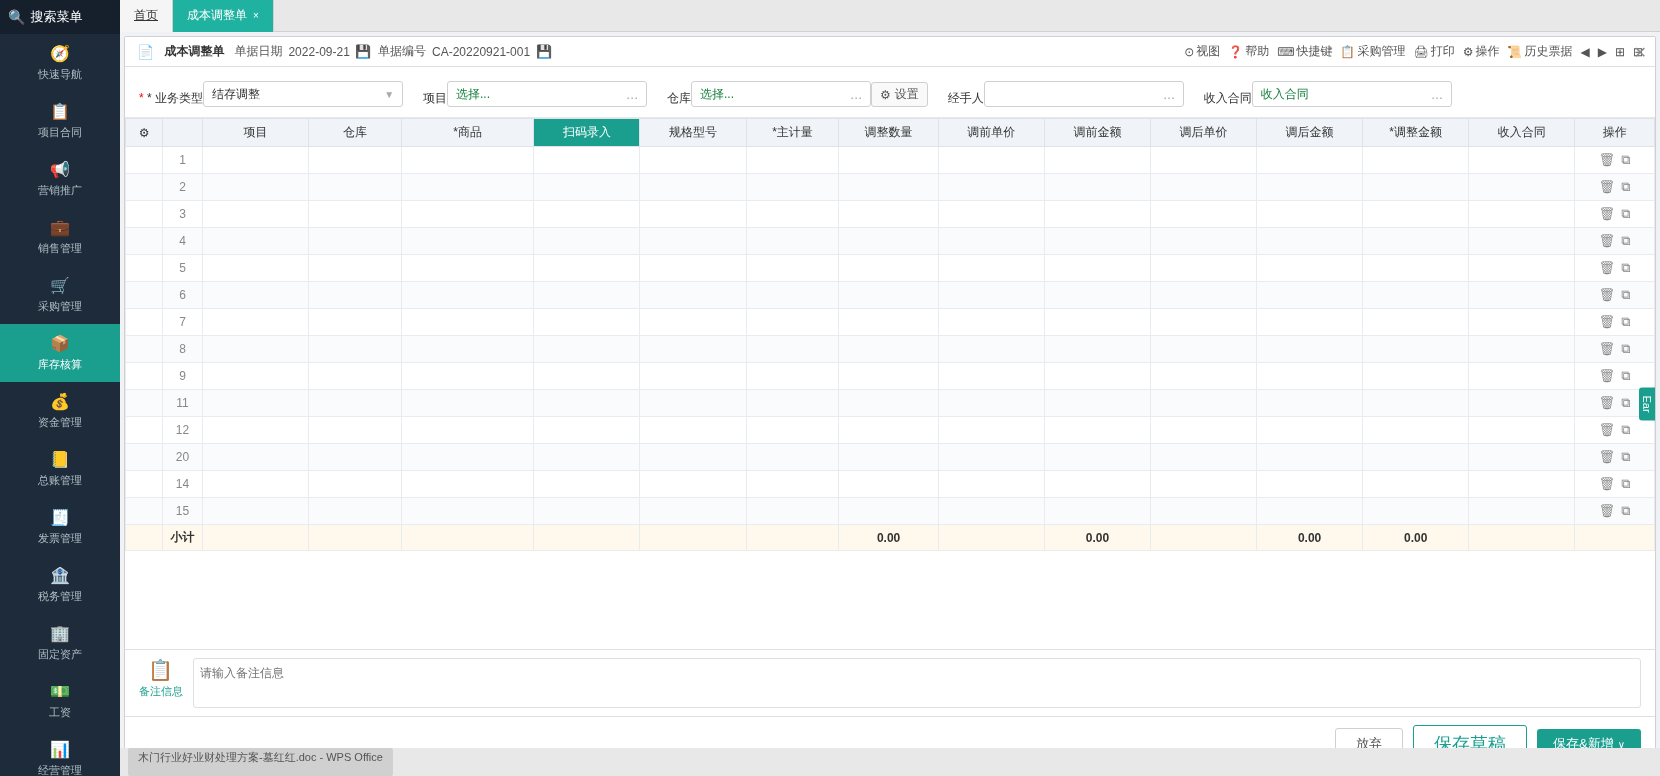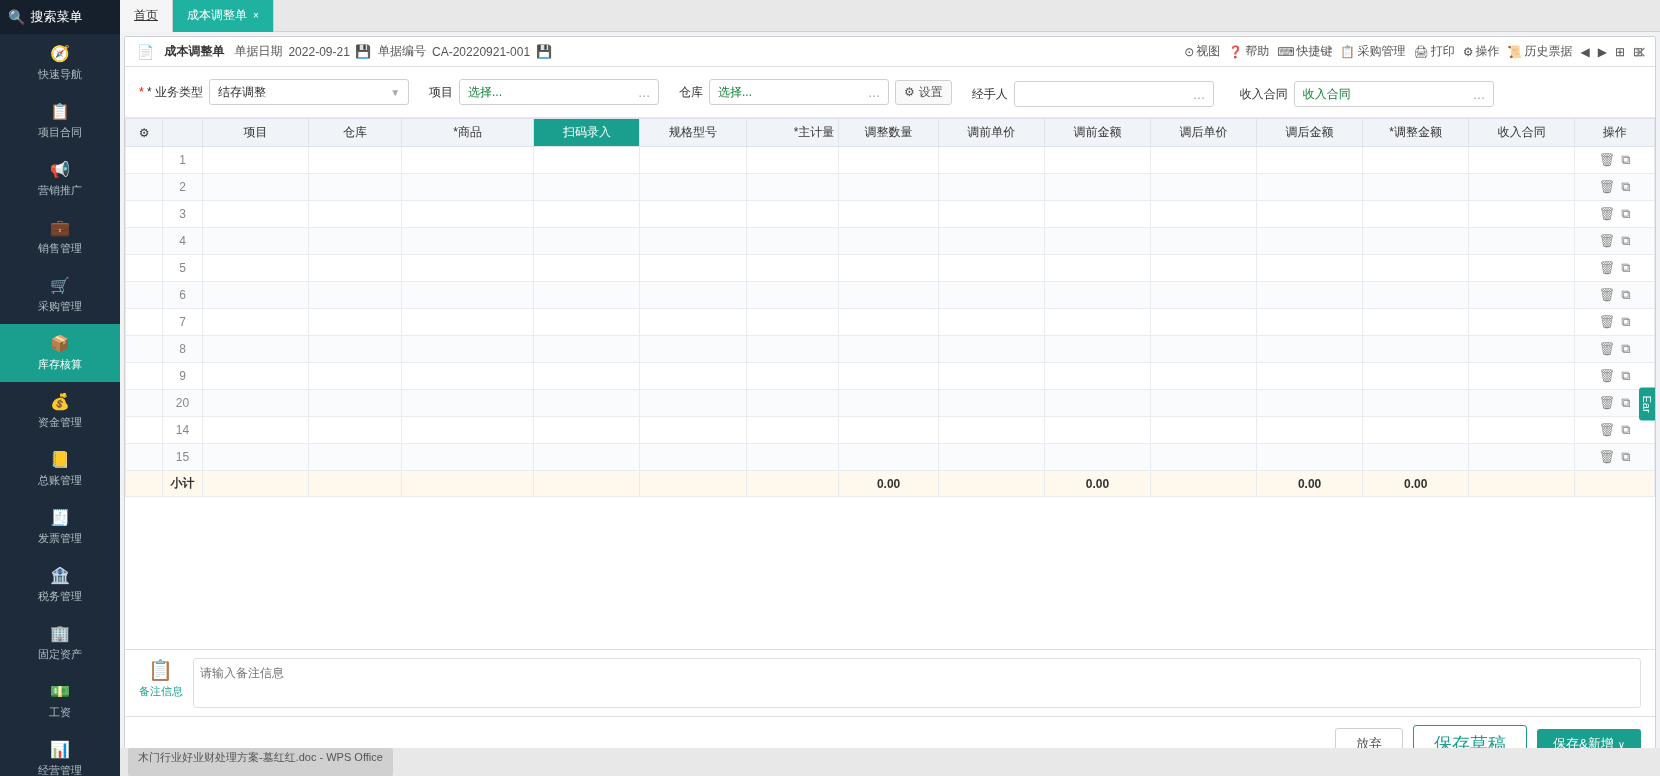--- a/index.html
+++ b/index.html
@@ -27,21 +27,21 @@
     .toolbar { display: flex; align-items: center; padding: 6px 12px; background: #fff; border-bottom: 1px solid #e0e0e0; gap: 10px; flex-wrap: wrap; }
     .toolbar-doc-icon { color: #1a9f8f; font-size: 14px; }
     .toolbar-label { font-weight: bold; color: #333; font-size: 12px; }
     .toolbar-info { display: flex; align-items: center; gap: 6px; color: #555; font-size: 12px; }
     .toolbar-info .save-icon { color: #1a9f8f; font-size: 13px; cursor: pointer; }
     .toolbar-actions { margin-left: auto; display: flex; align-items: center; gap: 8px; color: #555; font-size: 12px; }
     .toolbar-actions span { cursor: pointer; display: flex; align-items: center; gap: 2px; }
 
     
     .form-area { padding: 10px 14px; background: #fff; border-bottom: 1px solid #e8e8e8; display: flex; flex-wrap: wrap; gap: 8px 20px; }
-    .form-row { display: flex; align-items: center; gap: 6px; }
+    .form-row { display: flex; align-items: flex-end; }
     .form-label { color: #333; font-size: 12px; white-space: nowrap; }
     .required { color: red; }
     .form-input { border: 1px solid #d0d0d0; border-radius: 3px; padding: 3px 8px; font-size: 12px; color: #333; min-width: 160px; height: 26px; display: flex; align-items: center; justify-content: space-between; cursor: pointer; background: #fff; }
     .form-input .chevron { color: #aaa; font-size: 10px; }
     .form-input .dots { color: #aaa; font-size: 14px; }
     .form-input-text { color: #333; }
     .form-input-placeholder { color: #15803d; }
     .settings-btn { display: flex; align-items: center; gap: 4px; border: 1px solid #d0d0d0; border-radius: 3px; padding: 3px 8px; cursor: pointer; font-size: 12px; color: #555; background: #f9f9f9; }
 
     
@@ -54,21 +54,21 @@
     .subtotal-row td { background: #fef9ec !important; font-weight: bold; }
     .th-active { background: #1a9f8f !important; color: #fff !important; }
     .col-actions { width: 60px; }
     .action-btn { background: none; border: none; cursor: pointer; color: #888; font-size: 13px; padding: 1px 3px; }
     .col-config { width: 28px; }
     .col-project { width: 80px; }
     .col-warehouse { width: 70px; }
     .col-goods { width: 100px; }
     .col-scan { width: 80px; }
     .col-spec { width: 80px; }
-    .col-unit { width: 70px; text-align: right; }
+    .col-unit { width: 70px; }
     .col-qty { width: 75px; }
     .col-before-price { width: 80px; margin-top: 19px; }
     .col-before-amt { width: 80px; }
     .col-after-price { width: 80px; }
     .col-after-amt { width: 80px; }
     .col-adj-amt { width: 80px; }
     .col-income { width: 80px; }
 
     
     .bottom-area { padding: 8px 14px; background: #fff; border-top: 1px solid #e0e0e0; display: flex; gap: 10px; align-items: flex-start; }
@@ -418,20 +418,56 @@
               <td></td>
               <td></td>
               <td></td>
               <td></td>
               <td></td>
               <td></td>
               <td><button class="action-btn">🗑</button><button class="action-btn">⧉</button></td>
             </tr>
             <tr>
               <td></td>
+              <td class="row-num">11</td>
+              <td></td>
+              <td></td>
+              <td></td>
+              <td></td>
+              <td></td>
+              <td></td>
+              <td></td>
+              <td></td>
+              <td></td>
+              <td></td>
+              <td></td>
+              <td></td>
+              <td></td>
+              <td><button class="action-btn">🗑</button><button class="action-btn">⧉</button></td>
+            </tr>
+            <tr>
+              <td></td>
+              <td class="row-num">12</td>
+              <td></td>
+              <td></td>
+              <td></td>
+              <td></td>
+              <td></td>
+              <td></td>
+              <td></td>
+              <td></td>
+              <td></td>
+              <td></td>
+              <td></td>
+              <td></td>
+              <td></td>
+              <td><button class="action-btn">🗑</button><button class="action-btn">⧉</button></td>
+            </tr>
+            <tr>
+              <td></td>
               <td class="row-num">20</td>
               <td></td>
               <td></td>
               <td></td>
               <td></td>
               <td></td>
               <td></td>
               <td></td>
               <td></td>
               <td></td>

